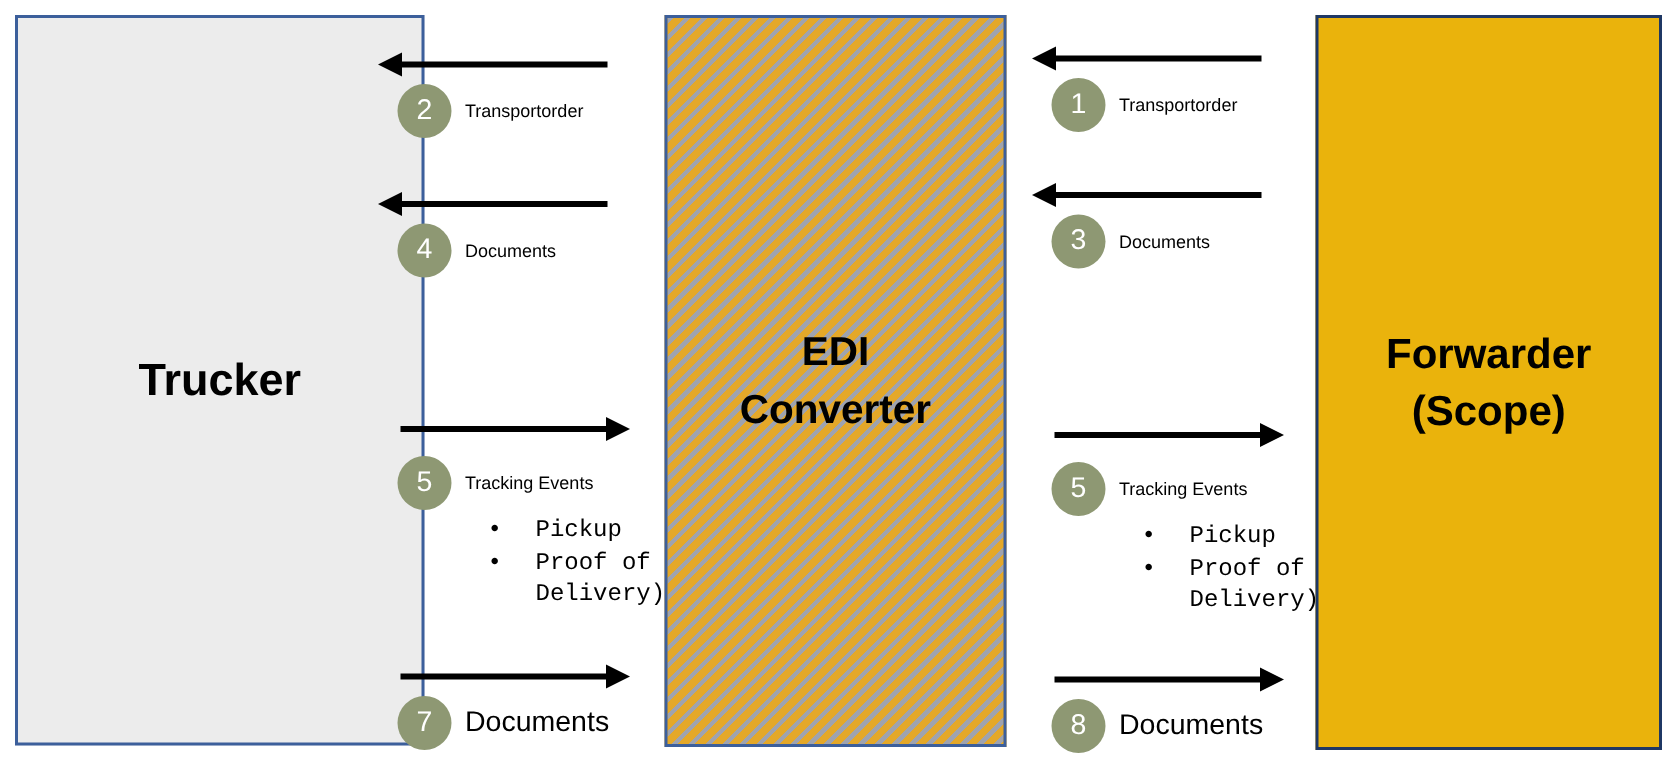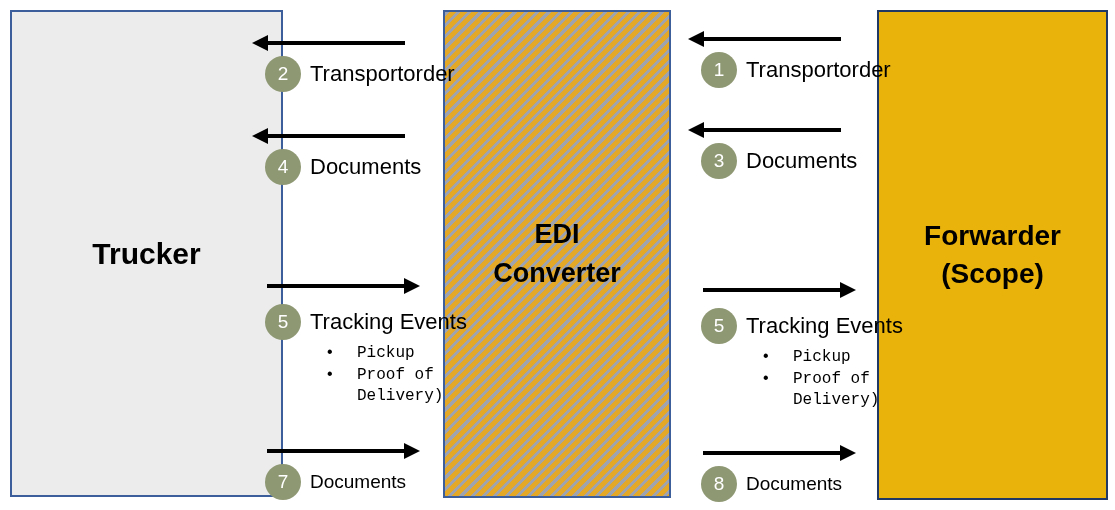--- a/index.html
+++ b/index.html
@@ -40,21 +40,21 @@
   .arrow{position:relative;width:138px;height:4px;background:var(--color-arrow);margin-left:2px;}
   .arrow .head{position:absolute;width:0;height:0;top:-6px;
                border-top:8px solid transparent;border-bottom:8px solid transparent;}
   .arrow.dir-left .head{left:-15px;border-right:16px solid var(--color-arrow);}
   .arrow.dir-right .head{right:-15px;border-left:16px solid var(--color-arrow);}
   .step{display:flex;align-items:center;gap:9px;margin-top:11px;}
   .step.tall{margin-top:16px;}
   .badge{flex:0 0 auto;width:36px;height:36px;border-radius:50%;
          background:var(--color-badge_green);color:#ffffff;
          display:flex;align-items:center;justify-content:center;font-size:19px;}
-  .flow-label{font-size:22px;white-space:nowrap;}
+  .flow-label{font-size:12px;white-space:nowrap;}
   .flow-label.lg{font-size:19px;}
   .bullets{list-style:none;margin:3px 0 0 58px;width:118px;font-size:16px;font-family:Liberation Mono, monospace;}
   .bullets li{position:relative;padding-left:34px;line-height:1.35;}
   .bullets li::before{content:"\2022";position:absolute;left:2px;}
 </style>
 </head>
 <body>
 
 <div class="canvas">
 

